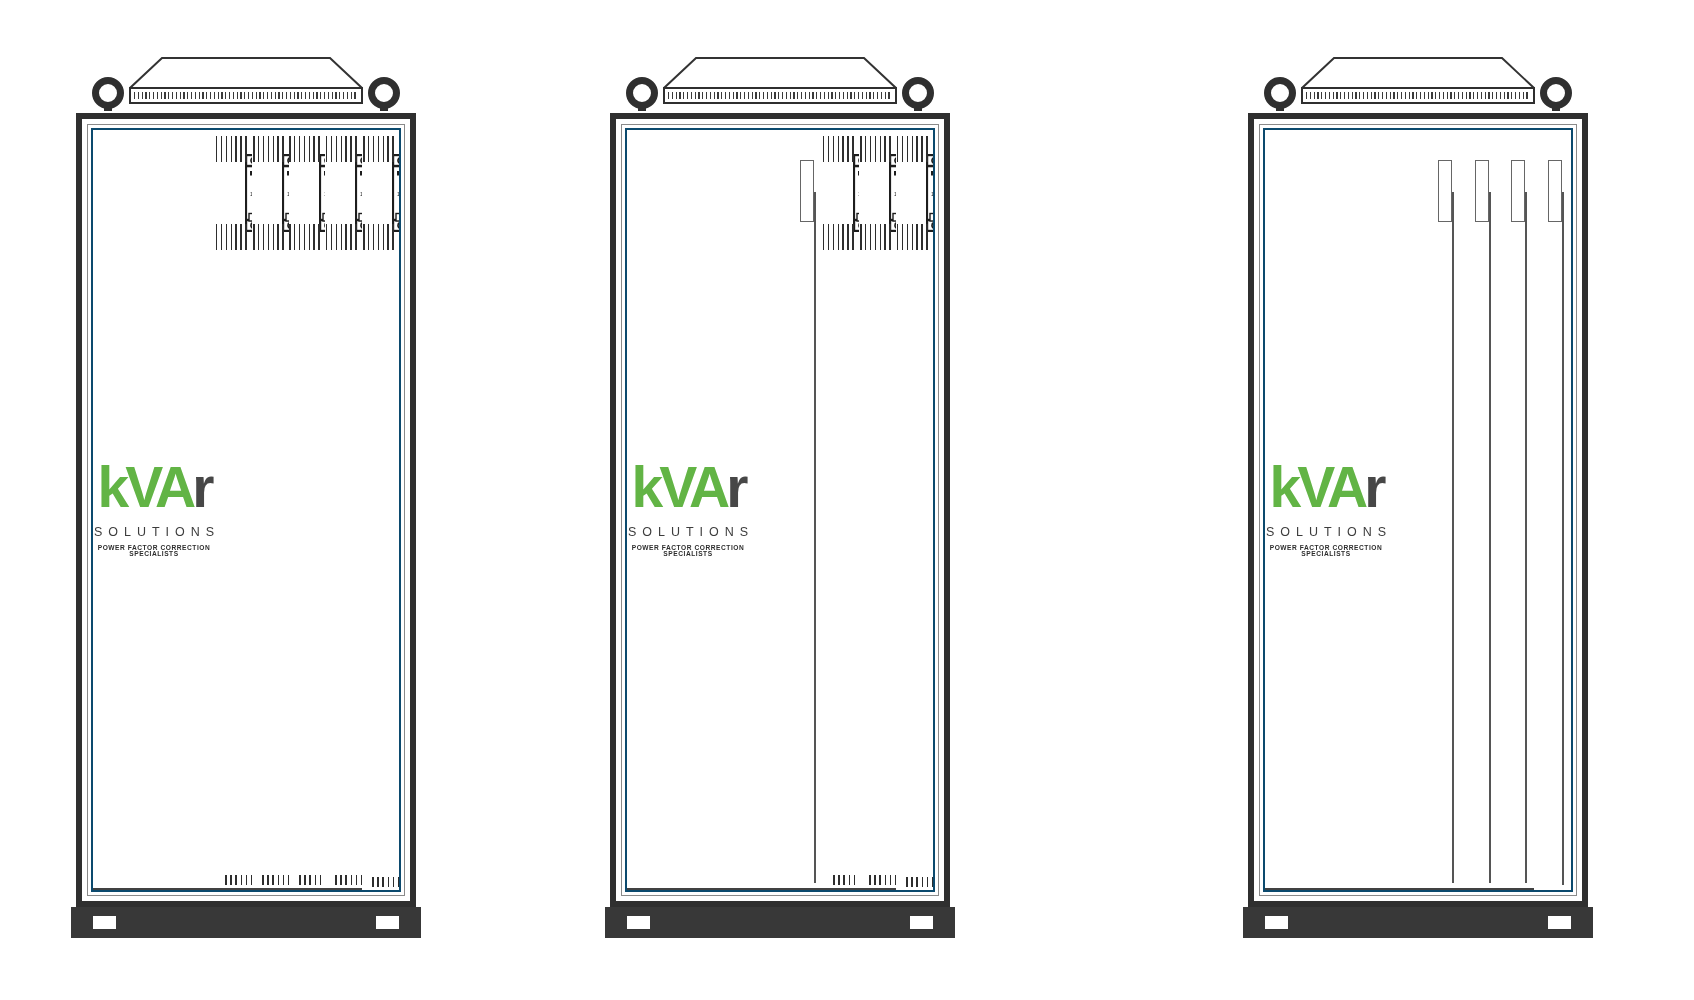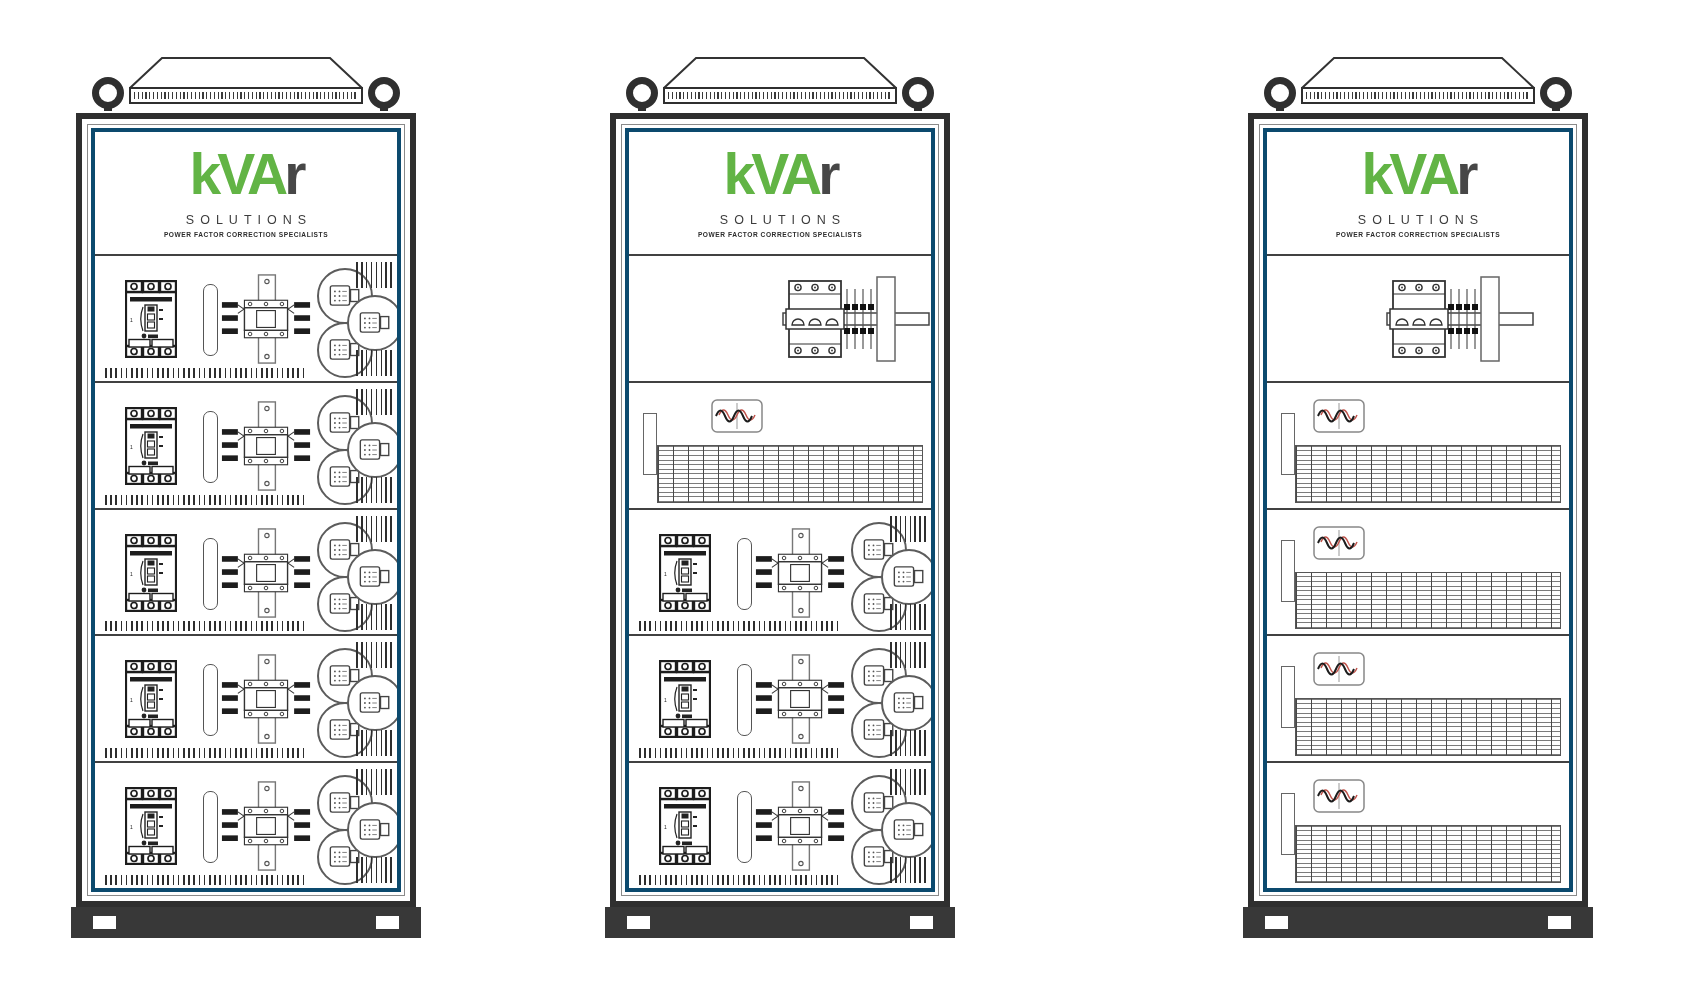--- a/index.html
+++ b/index.html
@@ -21,21 +21,21 @@
   .lid svg{display:block;}
   .lid-vent{height:17px;border:2px solid #2f2f2f;margin-top:-2px;background:#fff;box-sizing:border-box;}
   .lid-vent .hatch{position:absolute;left:3px;right:3px;top:3px;bottom:3px;
      background:repeating-linear-gradient(90deg,#3a3a3a 0 1.2px,transparent 1.2px 3.8px);}
   .lid-vent{position:relative;}
 
   
   .frame{position:absolute;left:0;right:0;top:58px;height:794px;border:6px solid #2f2f2f;
          background:#fff;box-sizing:border-box;}
   .panel-outer{position:absolute;left:5px;right:5px;top:5px;bottom:5px;border:1px solid #8a8a8a;padding:3px;}
-  .panel{height:100%;box-sizing:border-box;border:4px solid #0c4a6e;display:flex;flex-direction:column;background:#fff;}
+  .panel{height:100%;box-sizing:border-box;border:2px solid #0c4a6e;display:flex;flex-direction:row;background:#fff;}
   .section{position:relative;border-bottom:2px solid #414141;overflow:hidden;}
   .section:last-child{border-bottom:none;}
   .logo-section{flex:0 0 122px;display:flex;align-items:center;justify-content:center;}
   .module,.incomer,.reactor{flex:1 1 0;}
 
   
   .brand{text-align:center;line-height:1;}
   .brand-word{font-weight:bold;font-size:57px;letter-spacing:-4px;line-height:0.95;}
   .kva{color:#62b445;} .rr{color:#474747;}
   .solutions{margin-top:12px;font-size:12.5px;letter-spacing:6px;color:#3c3c3c;font-weight:500;text-indent:6px;}

